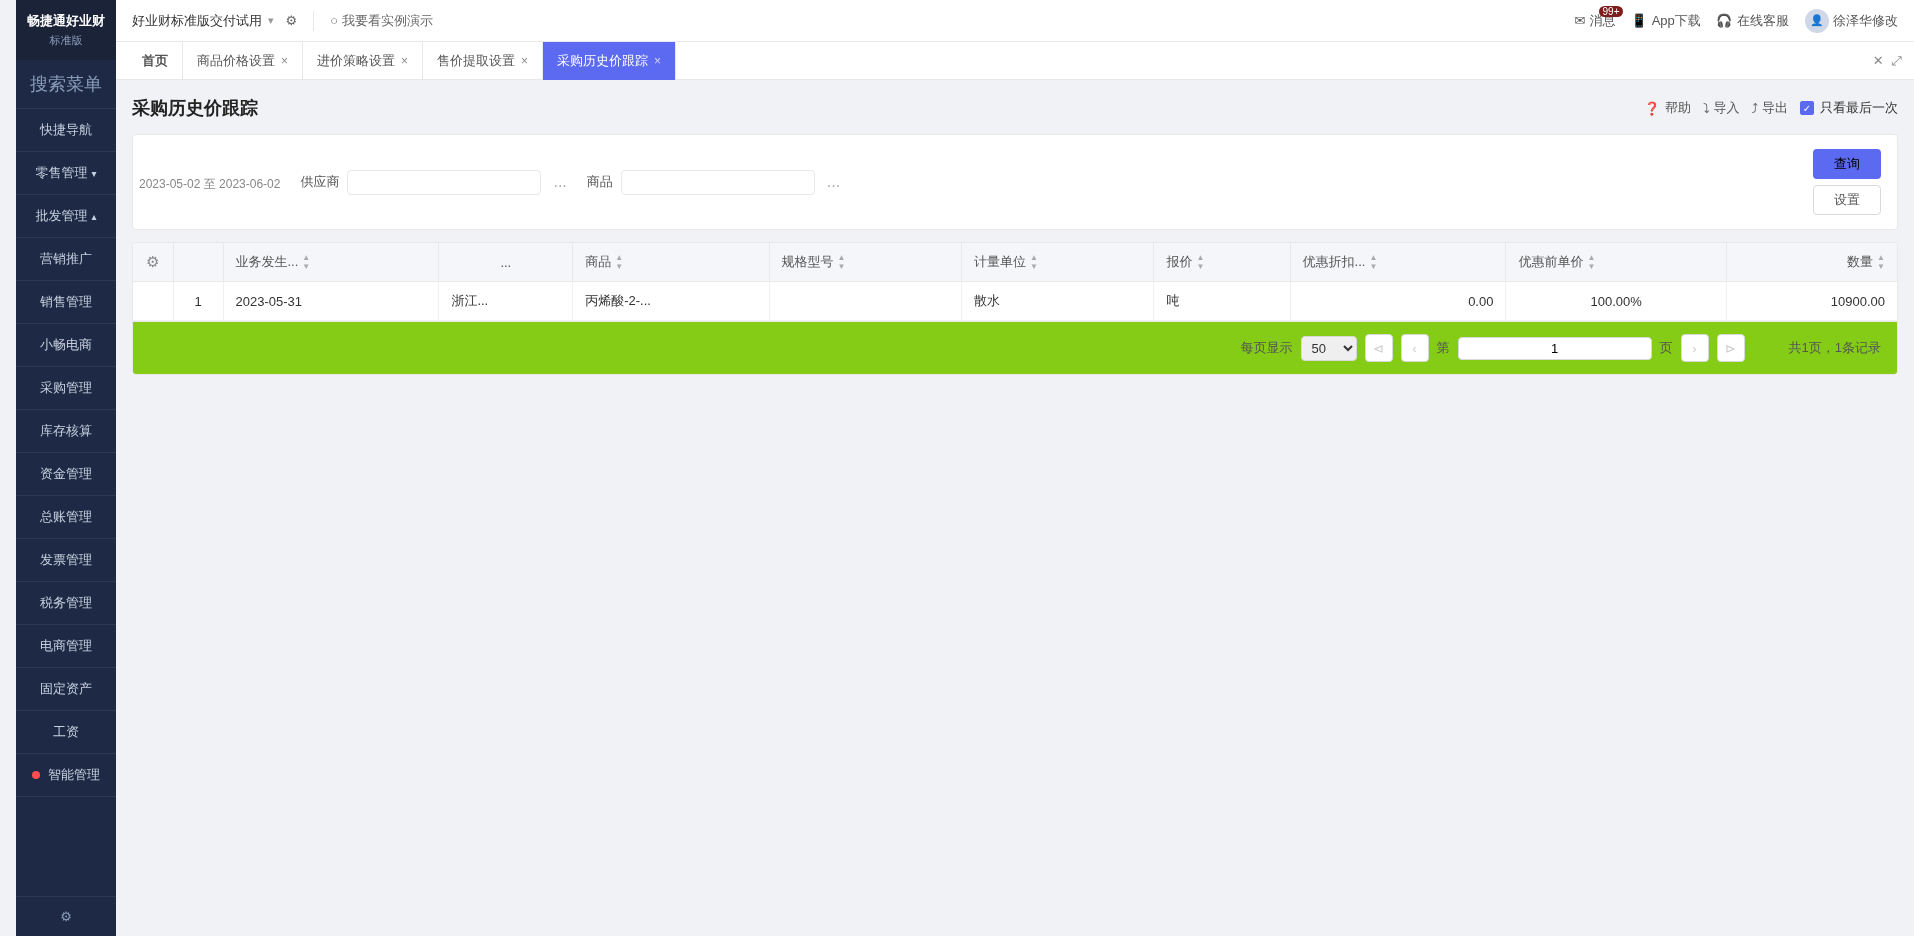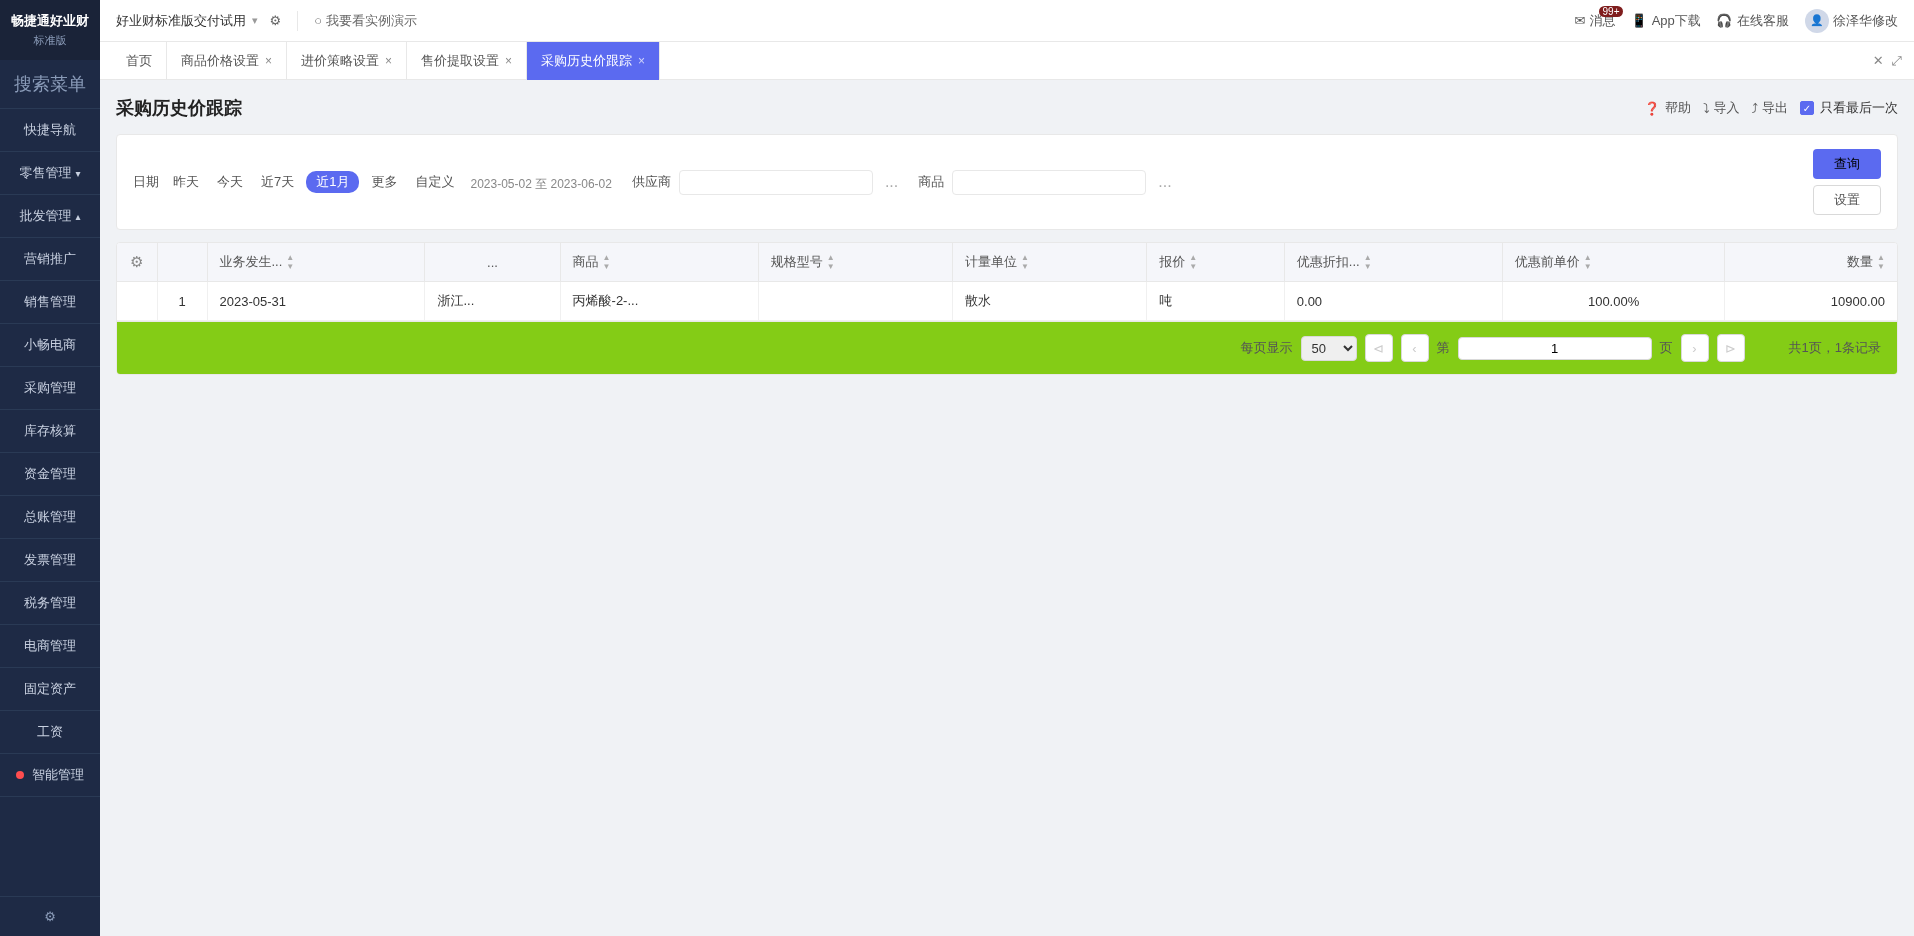--- a/index.html
+++ b/index.html
@@ -1,19 +1,19 @@
 <!DOCTYPE html>
 <html><head>
   <meta charset="utf-8">
   <style>
     * { box-sizing: border-box; margin: 0; padding: 0; }
     body { font-family: "Microsoft YaHei", "PingFang SC", sans-serif; font-size: 13px; background: #f0f2f5; color: #333; display: flex; height: 936px; overflow: hidden; }
 
     
-    .sidebar { width: 100px; background: #1e2a45; color: #c8d0e0; display: flex; flex-direction: column; flex-shrink: 0; height: 100%; }
+    .sidebar { width: 100px; background: #1e2a45; color: #c8d0e0; display: flex; flex-direction: column; flex-shrink: 0; height: 100%; margin-left: 16px; }
     .sidebar-logo { padding: 12px 8px; background: #1a2338; display: flex; flex-direction: column; align-items: center; justify-content: center; min-height: 60px; }
     .sidebar-logo-text { color: #fff; font-size: 13px; font-weight: bold; text-align: center; line-height: 1.4; }
     .sidebar-logo-sub { color: #8a9bb8; font-size: 11px; margin-top: 2px; }
     .sidebar-search { padding: 8px; border-bottom: 1px solid #2a3a55; }
     .sidebar-search-btn { width: 100%; background: transparent; border: none; color: #8a9bb8; cursor: pointer; font-size: 18px; text-align: center; padding: 4px; }
     .sidebar-nav-item { padding: 12px 8px; text-align: center; cursor: pointer; font-size: 13px; color: #c8d0e0; display: flex; align-items: center; justify-content: center; gap: 4px; border-bottom: 1px solid #2a3a55; }
     .sidebar-nav-item .arrow { font-size: 10px; }
     .sidebar-bottom { margin-top: auto; padding: 12px 8px; display: flex; justify-content: center; border-top: 1px solid #2a3a55; }
     .sidebar-bottom-icon { color: #8a9bb8; cursor: pointer; }
     .sidebar-dot { width: 8px; height: 8px; background: #ff4d4f; border-radius: 50%; display: inline-block; margin-right: 4px; }
@@ -31,21 +31,21 @@
     .topbar-right { margin-left: auto; display: flex; align-items: center; gap: 16px; }
     .topbar-right-item { display: flex; align-items: center; gap: 4px; color: #555; font-size: 13px; cursor: pointer; position: relative; }
     .badge { background: #7f1d1d; color: #fff; font-size: 10px; border-radius: 8px; padding: 0 4px; min-width: 18px; text-align: center; position: absolute; top: -6px; right: -8px; }
     .user-avatar { width: 24px; height: 24px; border-radius: 50%; background: #d0d8e8; display: flex; align-items: center; justify-content: center; font-size: 11px; color: #666; }
 
     
     .tabs { height: 38px; background: #fff; display: flex; align-items: center; padding: 0 12px; border-bottom: 1px solid #e8e8e8; flex-shrink: 0; gap: 0; }
     .tab { height: 38px; display: flex; align-items: center; padding: 0 14px; font-size: 13px; color: #555; cursor: pointer; border-right: 1px solid #e8e8e8; gap: 6px; white-space: nowrap; }
     .tab.active { background: #5b6af0; color: #fff; }
     .tab-close { font-size: 12px; cursor: pointer; opacity: 0.7; }
-    .tab.home { font-weight: 400; justify-content: center; }
+    .tab.home { font-weight: 700; justify-content: center; }
     .tab-controls { margin-left: auto; display: flex; align-items: center; gap: 8px; color: #888; }
 
     
     .content { flex: 1; overflow: auto; padding: 16px; }
 
     
     .page-header { display: flex; align-items: center; justify-content: space-between; margin-bottom: 14px; }
     .page-title { font-size: 18px; font-weight: bold; color: #222; }
     .page-actions { display: flex; align-items: center; gap: 12px; }
     .page-action-btn { display: flex; align-items: center; gap: 4px; color: #555; font-size: 13px; cursor: pointer; }
@@ -243,31 +243,20 @@
           <div class="checkbox-box">
             <span class="checkbox-check">✓</span>
           </div>
           <span>只看最后一次</span>
         </label>
       </div>
     </div>
 
     <div class="filter-bar">
       <div class="filter-row">
-        <div class="filter-group">
-          <span class="filter-label">日期</span>
-          <div class="date-options">
-            <span class="date-option">昨天</span>
-            <span class="date-option">今天</span>
-            <span class="date-option">近7天</span>
-            <span class="date-option active">近1月</span>
-            <span class="date-option">更多</span>
-            <span class="date-option">自定义</span>
-          </div>
-        </div>
         <div style="display:flex;flex-direction:column;margin-left:-10px">
           <div class="date-range">2023-05-02 至 2023-06-02</div>
         </div>
 
         <div class="filter-group">
           <span class="filter-label">供应商</span>
           <input class="filter-input" type="text" style="">
           <span class="filter-dots">...</span>
         </div>
 
@@ -386,21 +375,21 @@
             </td>
             <td>
               <span></span>
             </td>
             <td>
               <span>散水</span>
             </td>
             <td>
               <span>吨</span>
             </td>
-            <td style="text-align:left;">
+            <td style="text-align:right;">
               <span>0.00</span>
             </td>
             <td style="text-align:center;">
               <span>100.00%</span>
             </td>
             <td style="text-align:right;">
               <span>10900.00</span>
             </td>
           </tr>
         </tbody>

